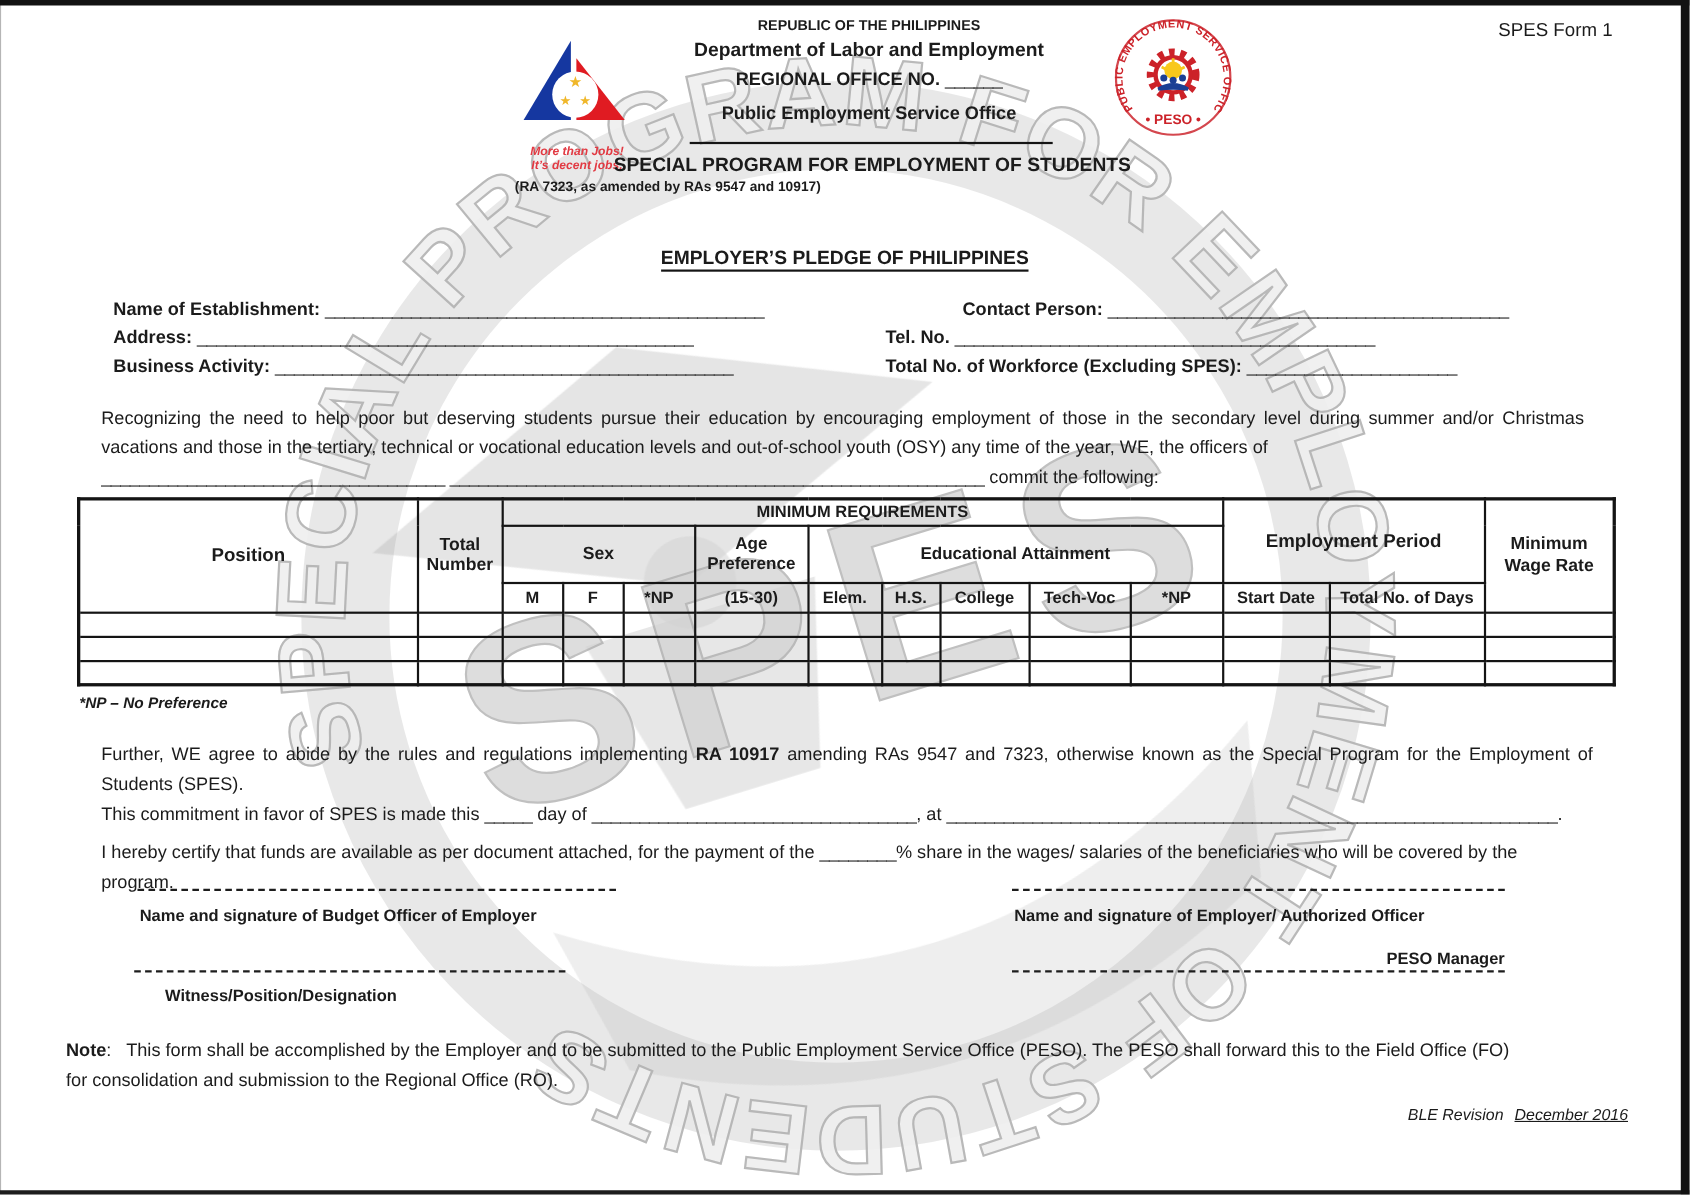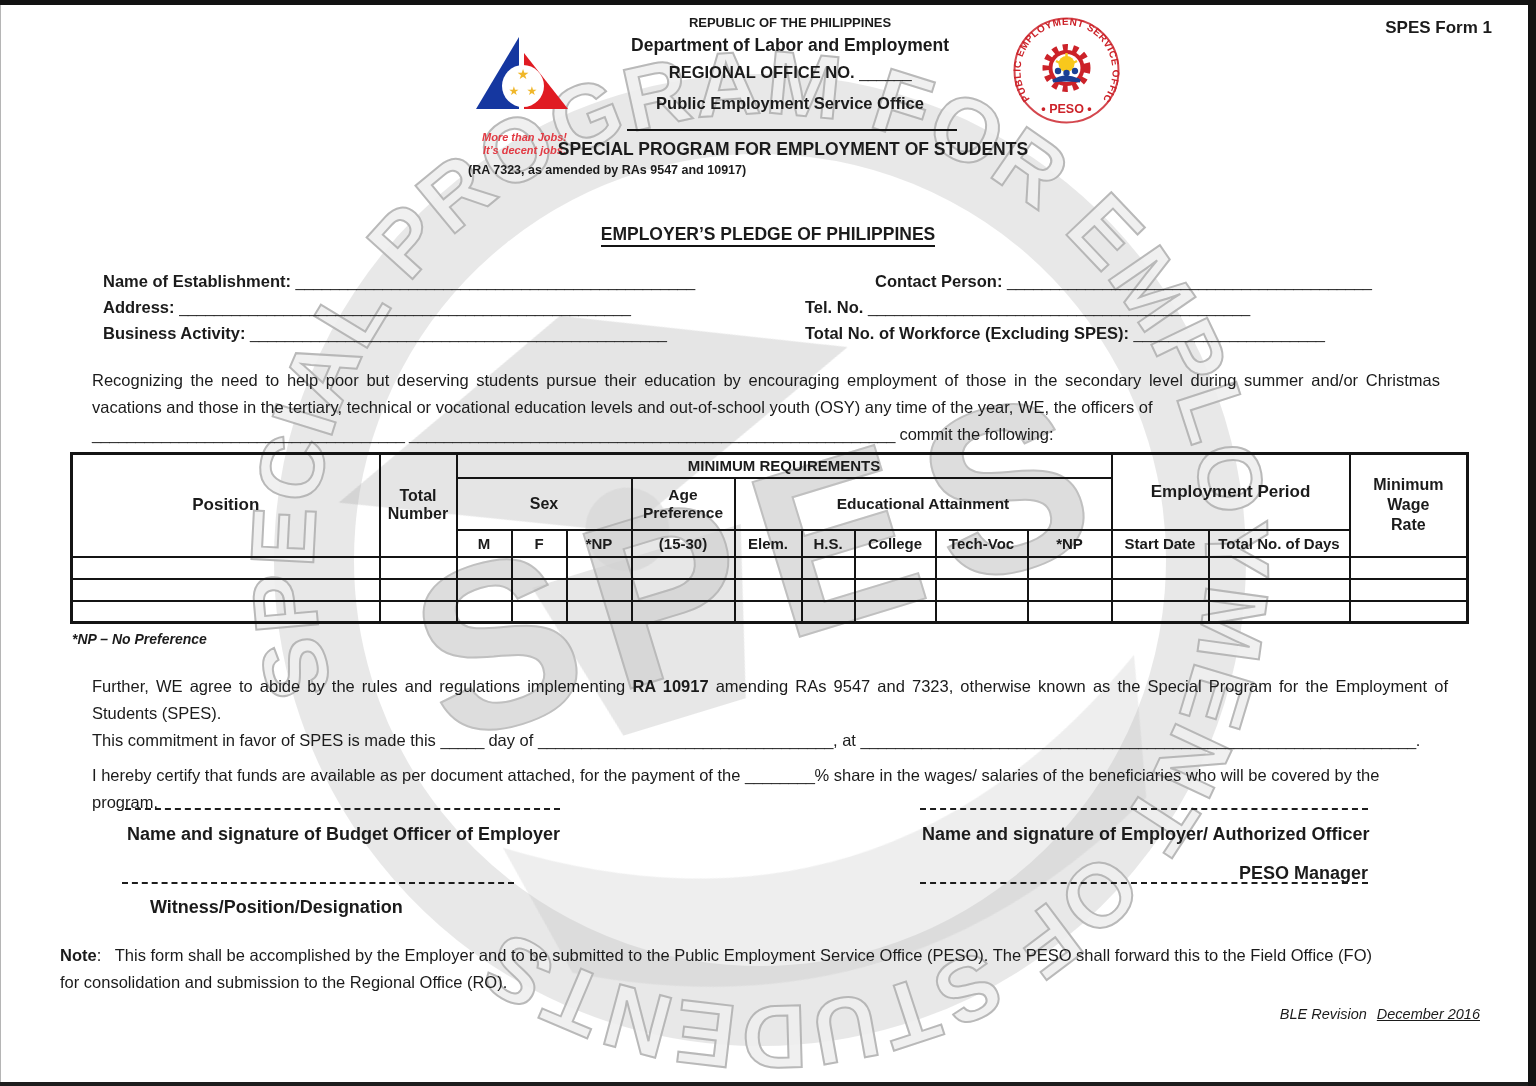--- a/index.html
+++ b/index.html
@@ -16,43 +16,43 @@
   svg.watermark{position:absolute;left:0;top:0;pointer-events:none;}
   
   .hdr-center{left:490px;top:16px;width:600px;text-align:center;line-height:1.15;}
   .hdr-l1{font-size:13px;font-weight:bold;}
   .hdr-l2{font-size:17.5px;font-weight:bold;margin-top:4px;}
   .hdr-l3{font-size:16.5px;font-weight:bold;margin-top:8px;}
   .hdr-l4{font-size:16.5px;font-weight:bold;margin-top:12px;}
   .hdr-rule{left:627px;top:129px;width:330px;border-top:2px solid #141414;height:0;}
   .hdr-l5{left:468px;top:139px;width:650px;font-size:17.5px;font-weight:bold;text-align:center;}
   .hdr-l6{left:468px;top:163px;width:650px;font-size:12.5px;font-weight:bold;}
-  .form-no{right:44px;top:18px;font-size:17px;font-weight:bold;}
+  .form-no{right:70px;top:18px;font-size:17px;font-weight:normal;}
   .dole-tag{color:#e23a43;font-family:Liberation Sans, sans-serif;font-style:italic;font-weight:bold;font-size:11px;line-height:13px;text-align:center;margin-top:12px;}
   
   .doc-title{left:0;top:224px;width:1536px;text-align:center;font-size:17.5px;font-weight:bold;}
   .doc-title span{border-bottom:2px solid #141414;padding-bottom:1px;}
   
   .frow{font-size:16.5px;white-space:nowrap;}
   .frow .lbl{font-weight:bold;}
   
   .para{font-size:16.5px;line-height:27px;text-align:justify;}
   .para-l{font-size:16.5px;line-height:27px;}
   
   table.spes{border-collapse:collapse;table-layout:fixed;width:1396px;border:3px solid #141414;}
   table.spes th,table.spes td{border:2px solid #141414;text-align:center;vertical-align:middle;padding:0 4px;overflow:hidden;}
   table.spes th{font-weight:bold;}
   tr.r1{height:24px;} tr.r2{height:52px;} tr.r3{height:27px;}
   tbody tr.empty{height:22px;}
   .fs15{font-size:15px;} .fs155{font-size:15.5px;} .fs16{font-size:16px;} .fs17{font-size:17px;}
-  .minwage{padding:0 22px !important;line-height:1.25;}
+  .minwage{padding:0 12px !important;line-height:1.25;}
   .npnote{font-size:14px;font-weight:bold;font-style:italic;}
   
   .sigline{border-bottom:2px dashed #1d1d1d;height:0;}
-  .siglbl{font-size:18px;font-weight:bold;white-space:nowrap;}
+  .siglbl{font-size:15px;font-weight:bold;white-space:nowrap;}
   
   .note{font-size:16.5px;line-height:27px;}
   .footer{font-size:14.5px;font-style:italic;}
   .footer .date{text-decoration:underline;margin-left:10px;}
 </style>
 </head>
 <body>
 
 <div class="page">
 

